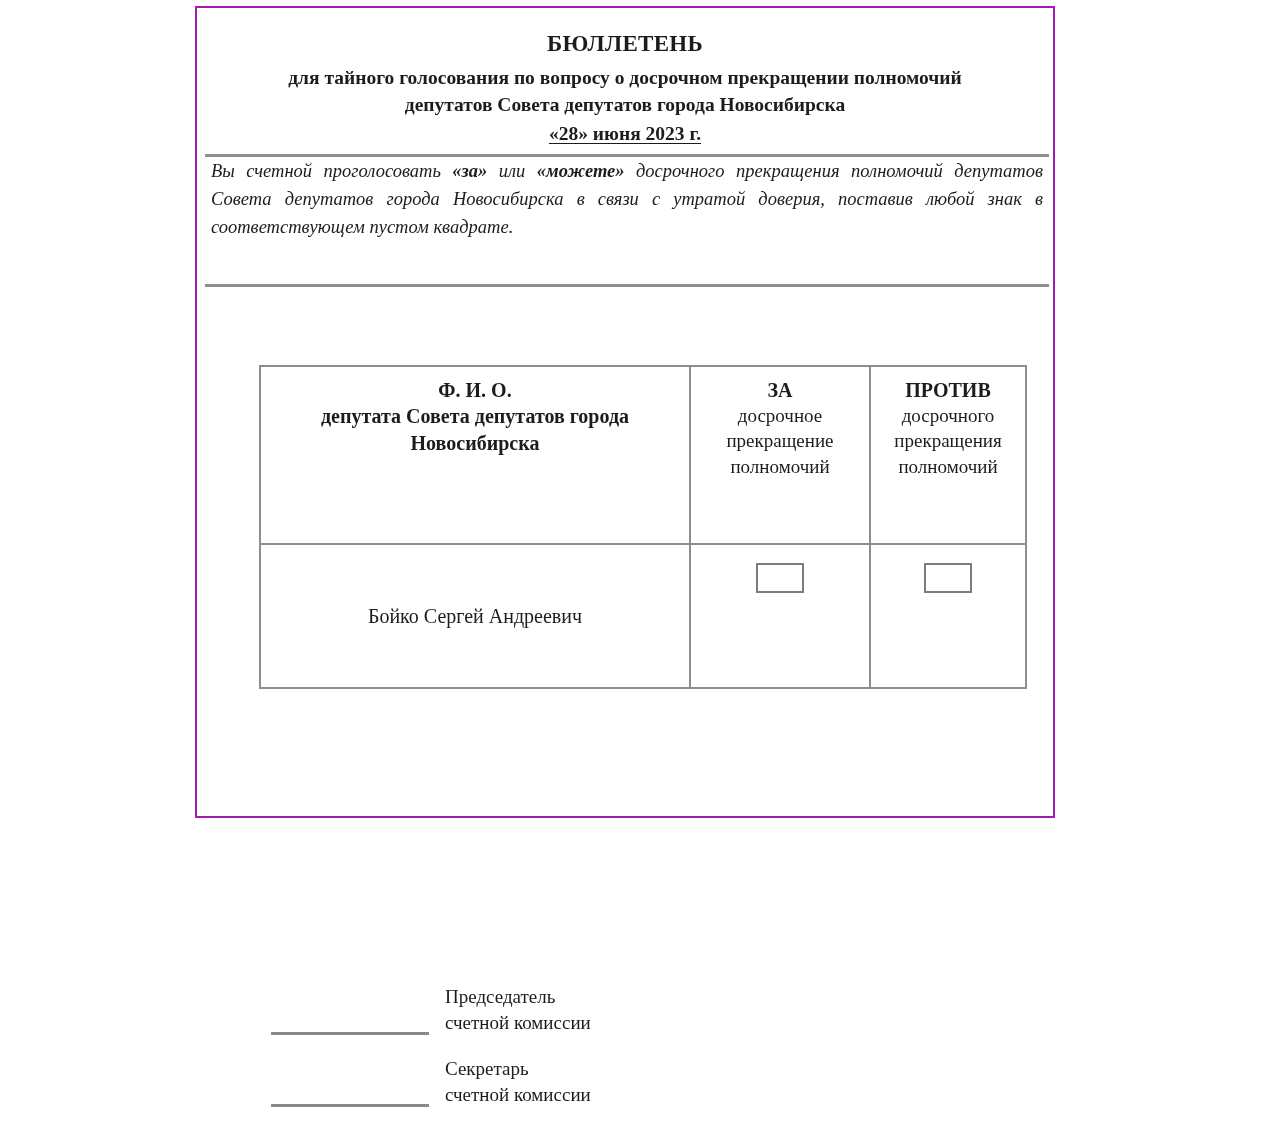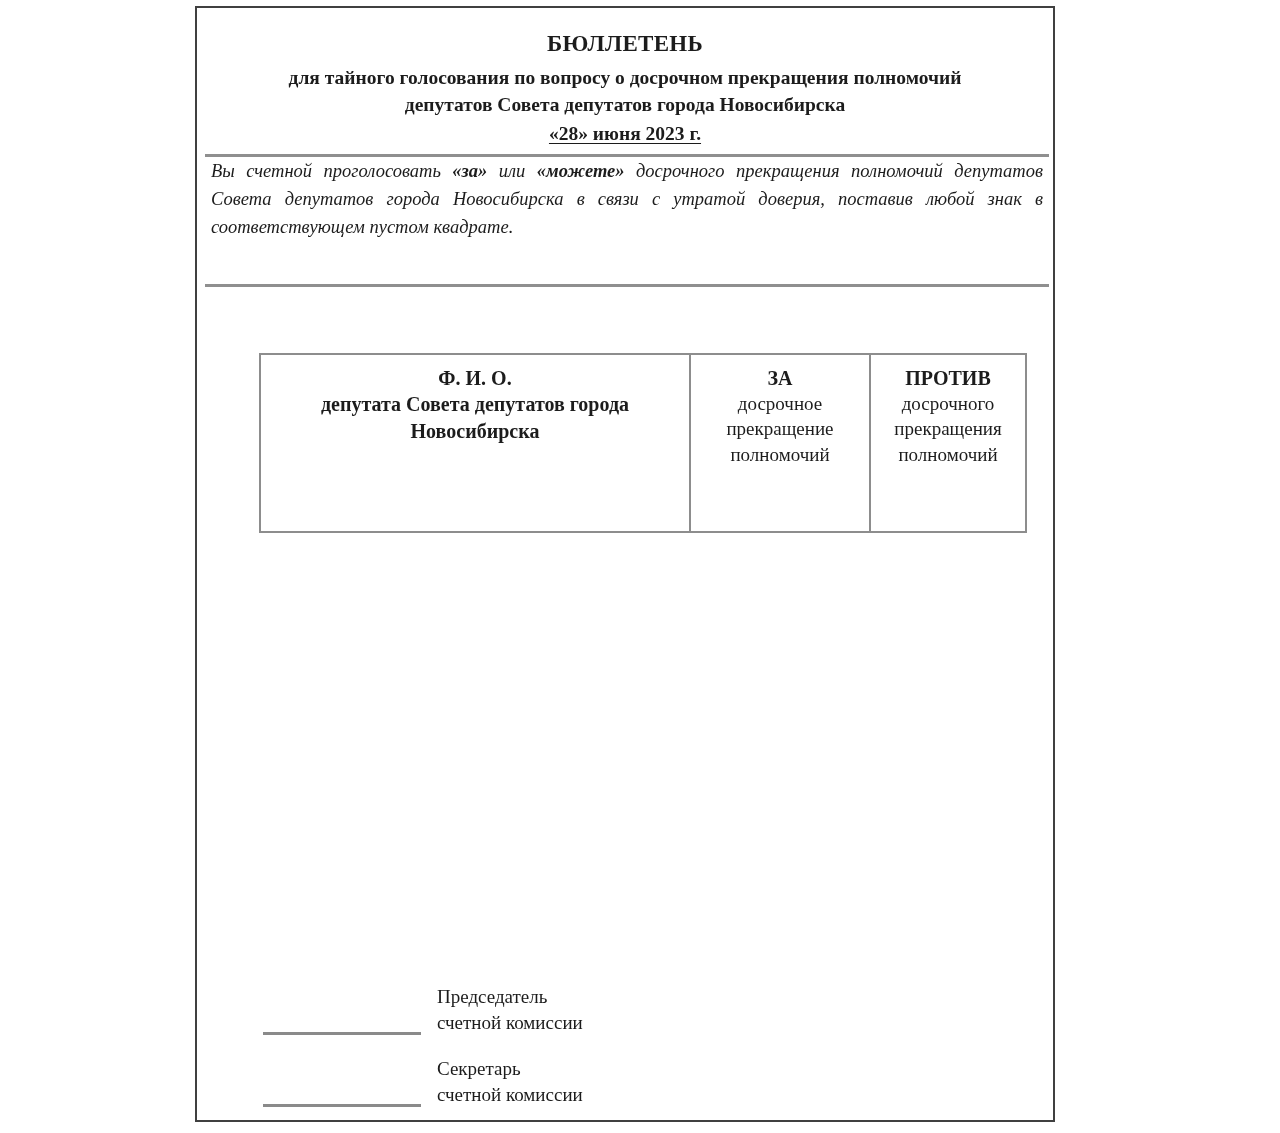--- a/index.html
+++ b/index.html
@@ -16,22 +16,22 @@
     color: #1c1c1c;
     overflow: hidden;
   }
 
   
   .sheet {
     position: absolute;
     left: 195px;
     top: 6px;
     width: 860px;
-    height: 1116px;
-    border: 2px solid #404040;
+    height: 812px;
+    border: 2px solid #a21caf;
     background: #ffffff;
     box-sizing: border-box;
   }
   .sheet-inner {
     position: relative;
     width: 100%;
     height: 100%;
   }
 
   
@@ -96,21 +96,21 @@
   }
   .instr-body b {
     font-weight: bold;
     font-style: italic;
   }
 
   
   .ballot-table {
     position: absolute;
     left: 62px;
-    top: 345px;
+    top: 357px;
     width: 766px;
     border-collapse: collapse;
     table-layout: fixed;
   }
   .ballot-table td, .ballot-table th {
     border: 2px solid #8d8d8d;
     padding: 0;
     vertical-align: middle;
     text-align: center;
   }
@@ -156,21 +156,21 @@
     margin: 0 auto;
     position: absolute;
     left: 0; right: 0;
     top: 18px;
     box-sizing: border-box;
   }
 
   
   .signatures {
     position: absolute;
-    left: 50px;
+    left: 58px;
     top: 976px;
     width: 500px;
   }
   .sig-row {
     position: relative;
     height: 72px;
   }
   .sig-line {
     position: absolute;
     left: 16px;
@@ -190,21 +190,21 @@
   .sig-text .l2 { display: block; }
 </style>
 </head>
 <body>
 
 <div class="sheet">
   <div class="sheet-inner">
 
     <div class="heading">
       <div class="doc-title">БЮЛЛЕТЕНЬ</div>
-      <div class="doc-subtitle">для тайного голосования по вопросу о досрочном прекращения полномочий</div>
+      <div class="doc-subtitle">для тайного голосования по вопросу о досрочном прекращении полномочий</div>
       <div class="doc-subtitle">депутатов Совета депутатов города Новосибирска</div>
       <div class="doc-date">
         <span class="u">«28» июня 2023 г.</span>
       </div>
     </div>
 
     <div class="rule rule-top"></div>
     <div class="rule rule-bottom"></div>
 
     <div class="instructions">
@@ -234,20 +234,29 @@
           </th>
           <th class="col-again">
             <div class="hdr-strong">ПРОТИВ</div>
             <div class="hdr-normal">досрочного</div>
             <div class="hdr-normal">прекращения</div>
             <div class="hdr-normal">полномочий</div>
           </th>
         </tr>
       </thead>
       <tbody>
+        <tr>
+          <td class="candidate-name">Бойко Сергей Андреевич</td>
+          <td class="vote-cell">
+            <div class="checkbox"></div>
+          </td>
+          <td class="vote-cell">
+            <div class="checkbox"></div>
+          </td>
+        </tr>
       </tbody>
     </table>
 
     <div class="signatures">
       <div class="sig-row">
         <div class="sig-text">
           <span class="l1">Председатель</span>
           <span class="l2">счетной комиссии</span>
         </div>
         <div class="sig-line"></div>

